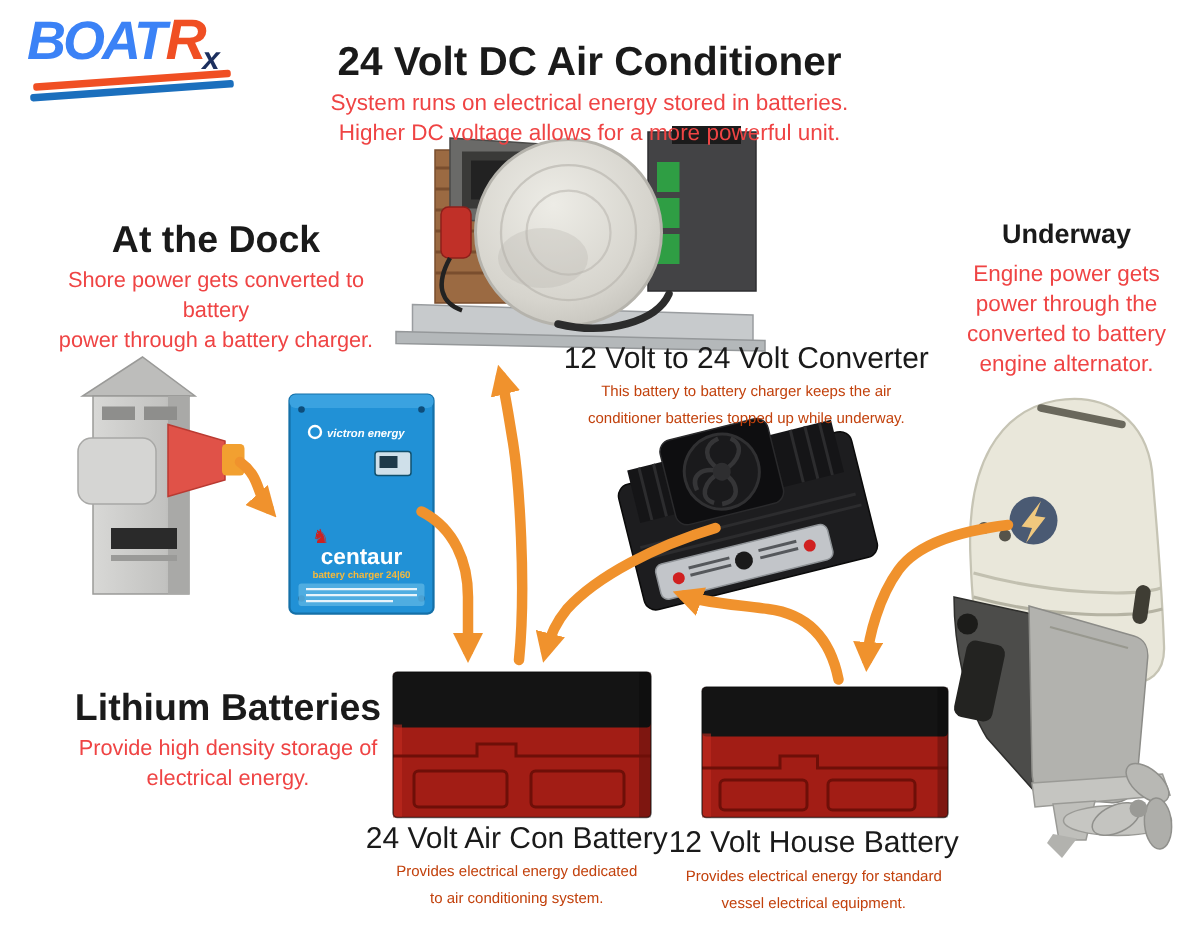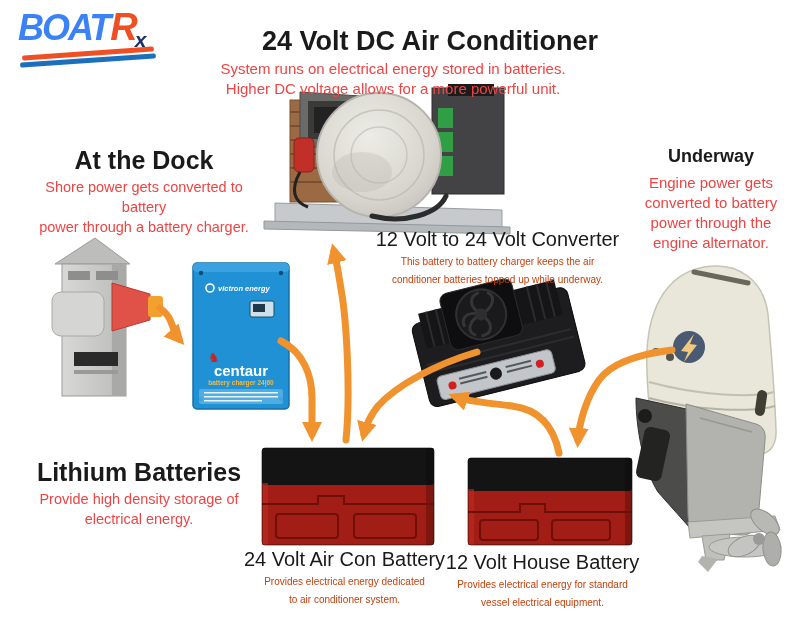--- a/index.html
+++ b/index.html
@@ -1,20 +1,20 @@
 <!DOCTYPE html>
 <html><head>
 <meta charset="utf-8">
 <style>
   html,body{margin:0;padding:0;background:#ffffff;}
   .canvas{position:relative;width:800px;height:626px;background:#ffffff;overflow:hidden;
           font-family:"Liberation Sans",sans-serif;color:#1a1a1a;}
   .abs{position:absolute;}
   .tblock{position:absolute;text-align:center;}
-  .h1{font-weight:bold;font-size:27px;line-height:30px;margin-bottom:3px;text-align:right;}
+  .h1{font-weight:bold;font-size:27px;line-height:30px;margin-bottom:3px;}
   .h2{font-weight:bold;font-size:25px;line-height:28px;margin-bottom:3px;}
   .h3{font-weight:normal;font-size:20px;line-height:23px;margin-bottom:2px;text-align:center;}
   .sub{font-size:15px;line-height:20px;color:#ef4444;}
   .sub-sm{font-size:10px;line-height:18px;color:#c2410c;}
   
   .logo{position:absolute;left:18px;top:6px;width:165px;height:62px;font-style:italic;font-weight:bold;}
   .logo-boat{font-size:36px;color:#3b82f6;letter-spacing:-2px;}
   .logo-r{font-size:38px;color:#f04f23;margin-left:1px;}
   .logo-x{font-size:21px;color:#1c2f5e;position:relative;top:7px;left:-3px;}
   .logo-stripe{position:absolute;height:5px;border-radius:2px;transform:rotate(-4deg);}
@@ -213,41 +213,41 @@
 
   <div class="tblock" style="left:24px;top:146px;width:240px;">
     <div class="h2">At the Dock</div>
     <div class="sub" style="font-size:14.5px">Shore power gets converted to battery</div>
     <div class="sub" style="font-size:14.5px">power through a battery charger.</div>
   </div>
 
   <div class="tblock" style="left:628px;top:142px;width:166px;">
     <div class="h2" style="font-size:18px">Underway</div>
     <div class="sub">Engine power gets</div>
+    <div class="sub">power through the</div>
     <div class="sub">converted to battery</div>
-    <div class="sub">power through the</div>
     <div class="sub">engine alternator.</div>
   </div>
 
   <div class="tblock" style="left:345px;top:228px;width:305px;">
     <div class="h3">12 Volt to 24 Volt Converter</div>
     <div class="sub-sm">This battery to battery charger keeps the air</div>
     <div class="sub-sm">conditioner batteries topped up while underway.</div>
   </div>
 
-  <div class="tblock" style="left:21px;top:458px;width:236px;">
+  <div class="tblock" style="left:34px;top:458px;width:236px;">
     <div class="h2">Lithium Batteries</div>
     <div class="sub" style="font-size:14.5px">Provide high density storage of</div>
     <div class="sub" style="font-size:14.5px">electrical energy.</div>
   </div>
 
   <div class="tblock" style="left:227px;top:548px;width:235px;">
     <div class="h3">24 Volt Air Con Battery</div>
     <div class="sub-sm">Provides electrical energy dedicated</div>
-    <div class="sub-sm">to air conditioner system.</div>
+    <div class="sub-sm">to air conditioning system.</div>
   </div>
 
   <div class="tblock" style="left:435px;top:551px;width:215px;">
     <div class="h3">12 Volt House Battery</div>
     <div class="sub-sm">Provides electrical energy for standard</div>
     <div class="sub-sm">vessel electrical equipment.</div>
   </div>
 
 </div>
 

